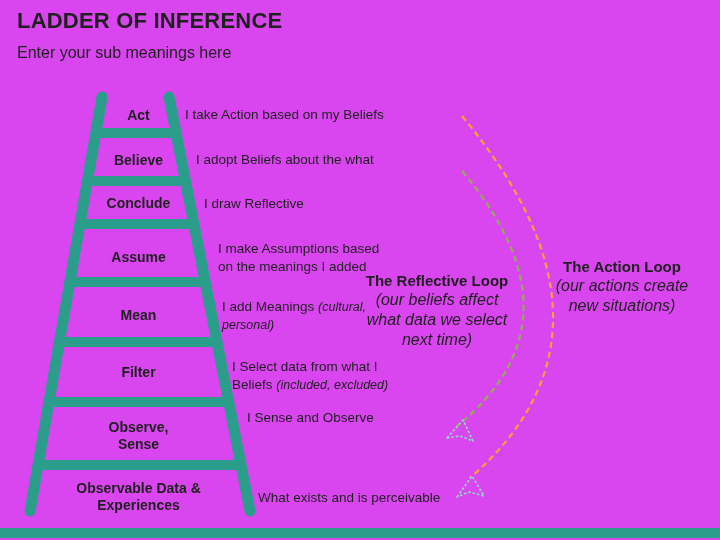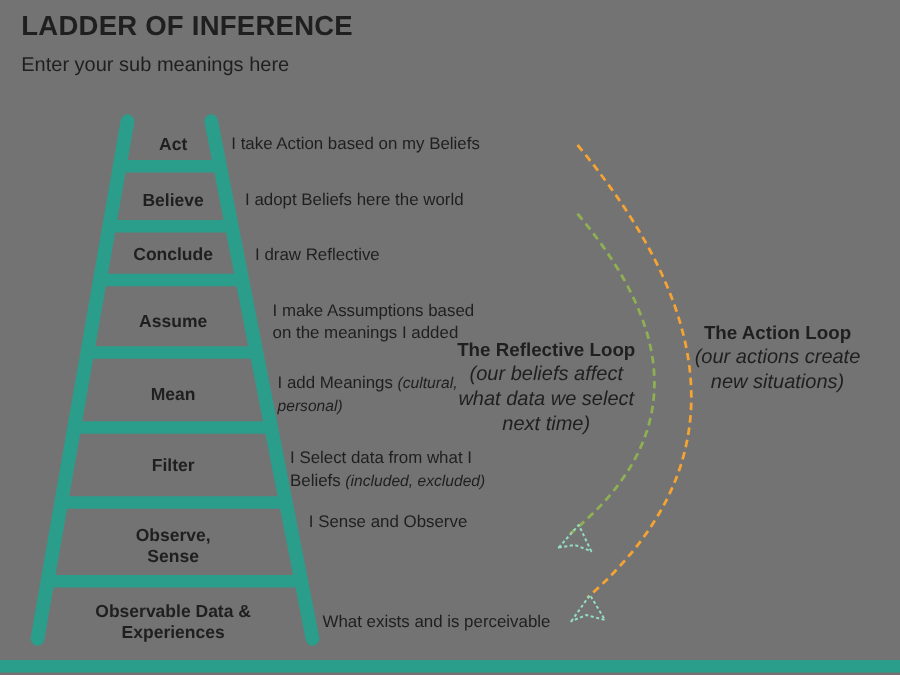--- a/index.html
+++ b/index.html
@@ -1,17 +1,17 @@
 <!DOCTYPE html>
 <html style="--ladder-teal: #2a9e8b; --loop-green: #8fb052; --loop-orange: #f5a433; --arrowhead-teal: #93dcc6; --text-dark: #1f1f1f;"><head>
 <meta charset="utf-8">
 <style>
   html,body{margin:0;padding:0;background:#ffffff;}
   .slide{
-    position:relative;width:720px;height:540px;background:#737373;overflow:hidden;
+    position:relative;width:720px;height:540px;background:#d946ef;overflow:hidden;
     font-family:"Liberation Sans", sans-serif;color:var(--text-dark,#1f1f1f);
   }
   .title{position:absolute;left:17px;top:8px;font-size:22px;font-weight:bold;letter-spacing:.2px;}
   .subtitle{position:absolute;left:17px;top:44px;font-size:16px;font-weight:normal;}
 
   .ladder-svg{position:absolute;left:0;top:0;width:720px;height:540px;}
   .rail{stroke:var(--ladder-teal,#2a9e8b);stroke-width:11;stroke-linecap:round;fill:none;}
   .rung{stroke:var(--ladder-teal,#2a9e8b);stroke-width:10;stroke-linecap:butt;fill:none;}
   .loop-path{fill:none;stroke-width:2.2;stroke-dasharray:6 4;}
   .loop-green{stroke:var(--loop-green,#8fb052);}
@@ -76,21 +76,21 @@
   <div class="step-label l2">Conclude</div>
   <div class="step-label l3">Assume</div>
   <div class="step-label l4">Mean</div>
   <div class="step-label l5">Filter</div>
   <div class="step-label l6">Observe,
 Sense</div>
   <div class="step-label l7">Observable Data &amp;
 Experiences</div>
 
   <div class="step-desc d0"><span>I take Action based on my Beliefs</span> <em></em></div>
-  <div class="step-desc d1"><span>I adopt Beliefs here the world</span> <em></em></div>
+  <div class="step-desc d1"><span>I adopt Beliefs about the what</span> <em></em></div>
   <div class="step-desc d2"><span>I draw Reflective</span> <em></em></div>
   <div class="step-desc d3"><span>I make Assumptions based on the meanings I added</span> <em></em></div>
   <div class="step-desc d4"><span>I add Meanings</span> <em>(cultural, personal)</em></div>
   <div class="step-desc d5"><span>I Select data from what I Beliefs</span> <em>(included, excluded)</em></div>
   <div class="step-desc d6"><span>I Sense and Observe</span> <em></em></div>
   <div class="step-desc d7"><span>What exists and is perceivable</span> <em></em></div>
 
   <div class="loop-label loop-reflective">
     <div class="loop-title">The Reflective Loop</div>
     <div class="loop-note">(our beliefs affect what data we select next time)</div>

